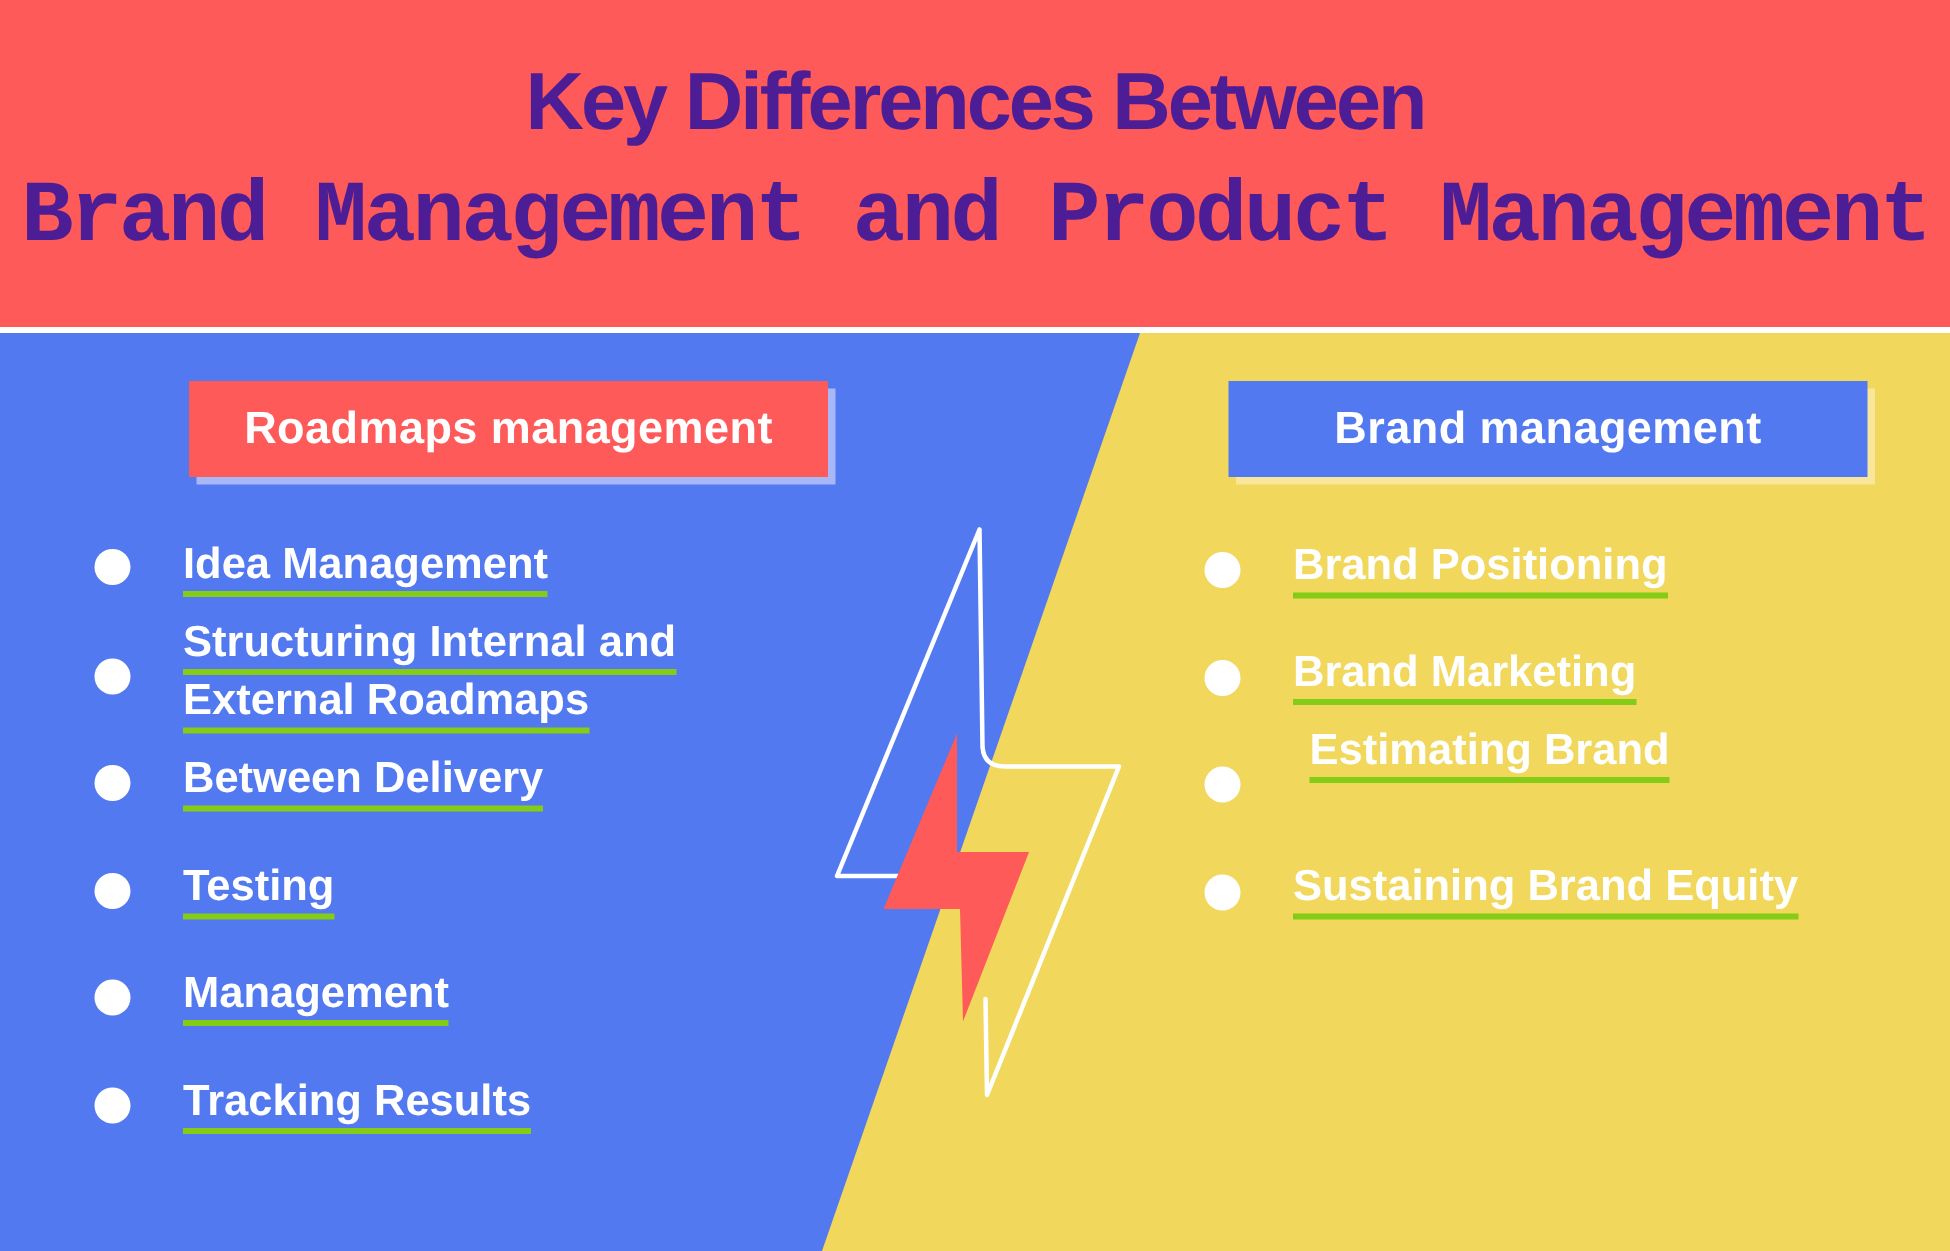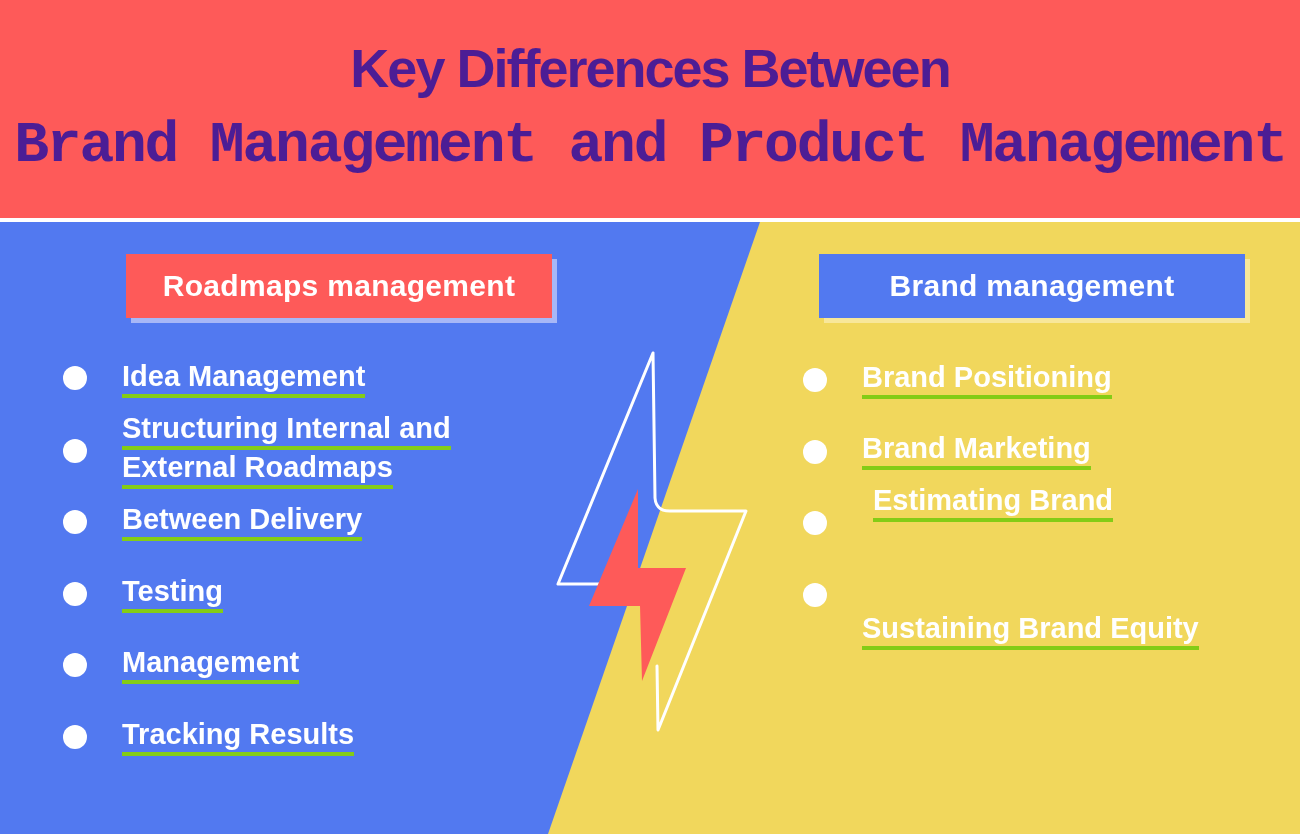--- a/index.html
+++ b/index.html
@@ -121,21 +121,21 @@
     <div class="item" style="left:803px; top:289px;">
       <div class="bullet"></div>
     </div>
     <div class="item-text" style="left:862px; top:261px;margin-left:11px;">
       <span class="ln" style="display:table;">Estimating Brand</span>
     </div>
 
     <div class="item" style="left:803px; top:361px;">
       <div class="bullet"></div>
     </div>
-    <div class="item-text" style="left:862px; top:351px;margin-top:37px;">
+    <div class="item-text" style="left:862px; top:351px;">
       <span>Sustaining Brand Equity</span>
     </div>
   </div>
 
   <svg class="bolt" width="1300" height="612" viewBox="0 0 1300 612">
 
     <path d="M653,131 L558,362 L601,362 M653,131 L655,276 Q656,289 670,289 L746,289 L658,508 L657,444" fill="none" stroke="#ffffff" stroke-width="3" stroke-linejoin="round" stroke-linecap="round"></path>
 
     <path d="M638,267 L589,384 L640,384 L642,459 L686,346 L638,346 Z" fill="#fe5a59"></path>
   </svg>

